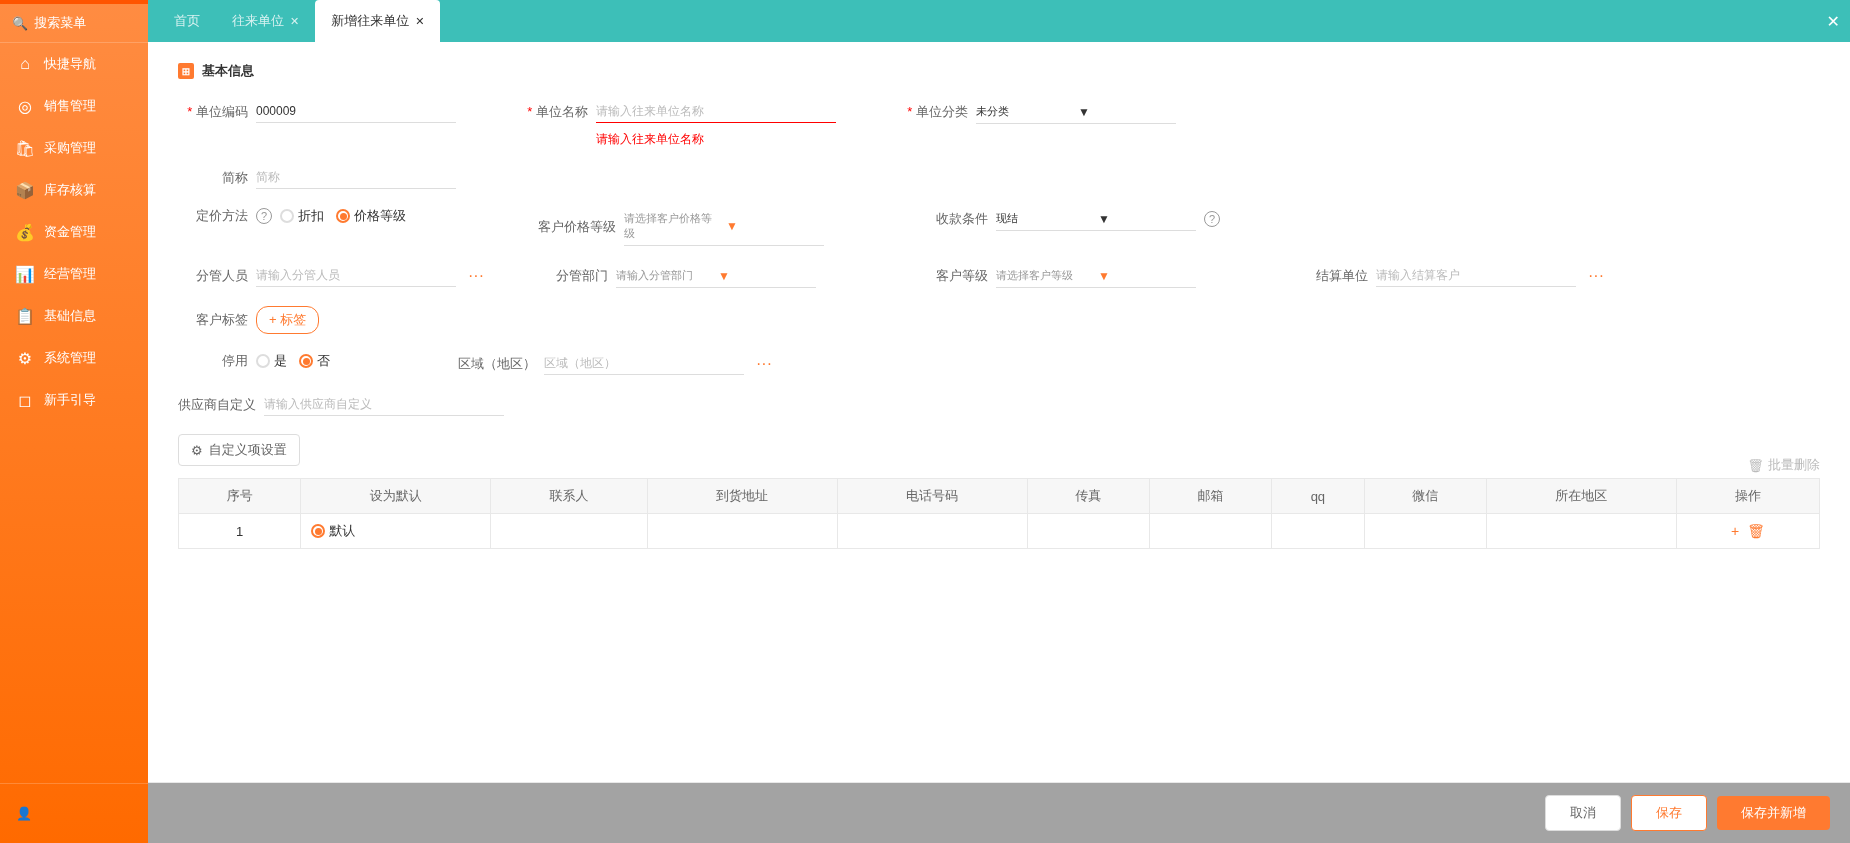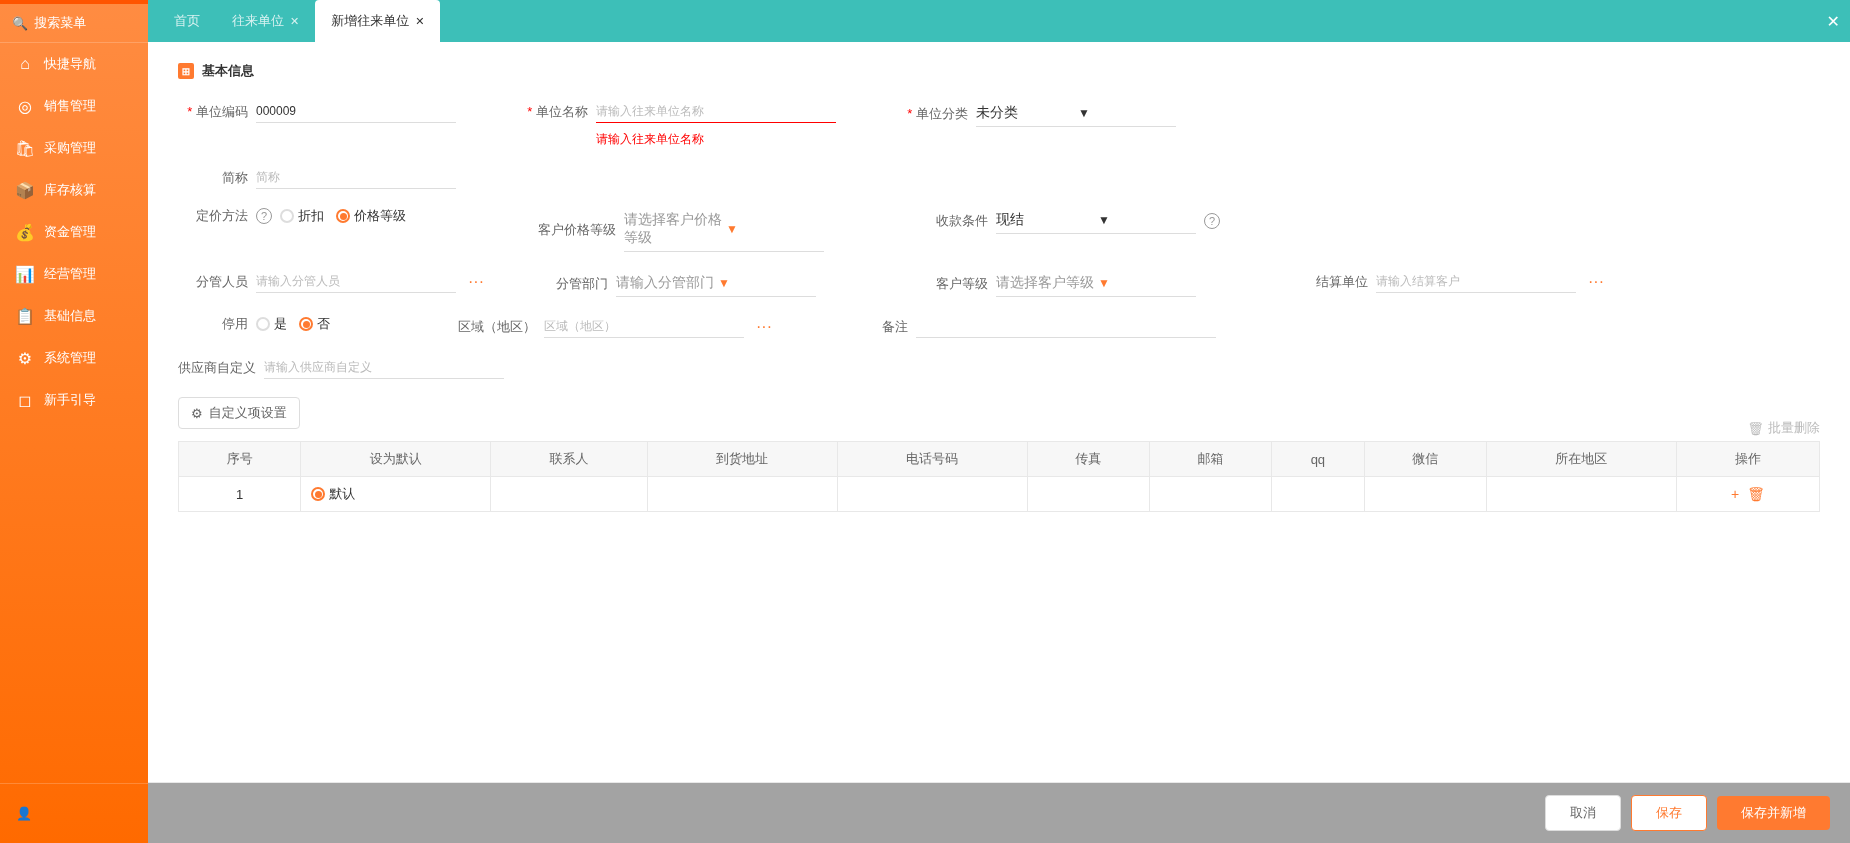--- a/index.html
+++ b/index.html
@@ -186,21 +186,21 @@
 
     .select-field {
       display: flex;
       align-items: center;
       border-bottom: 1px solid #ddd;
       padding: 4px 0;
       width: 200px;
       cursor: pointer;
       gap: 4px;
     }
-    .select-field span { flex: 1; color: #999; font-size: 14px; }
+    .select-field span { flex: 1; color: #999; font-size: 11px; }
     .select-field .chevron { color: #ff7a30; font-size: 12px; }
     .select-field.has-value span { color: #333; }
 
     .radio-group {
       display: flex;
       align-items: center;
       gap: 12px;
       text-align: center;
     }
     .radio-item {
@@ -522,20 +522,28 @@
         </div>
       </div>
 
       <div class="form-field" style="max-width:380px;">
         <span class="form-label">结算单位</span>
         <input class="form-input" type="text" placeholder="请输入结算客户" style="">
         <span class="ellipsis-btn">···</span>
       </div>
     </div>
 
+    <div class="form-row">
+      <div class="form-field">
+        <span class="form-label">客户标签</span>
+        <button class="tag-btn">
+          <span>+ 标签</span>
+        </button>
+      </div>
+    </div>
 
     <div class="form-row">
 
       <div class="form-field" style="max-width:280px;">
         <span class="form-label">停用</span>
         <div class="radio-group">
           <div class="radio-item">
             <div class="radio-circle"></div>
             <span>是</span>
           </div>
@@ -545,24 +553,20 @@
           </div>
         </div>
       </div>
 
       <div class="form-field" style="max-width:380px;">
         <span class="form-label">区域（地区）</span>
         <input class="form-input" type="text" placeholder="区域（地区）" style="">
         <span class="ellipsis-btn">···</span>
       </div>
 
-      <div class="form-field">
-        <span class="form-label">备注</span>
-        <input class="form-input" style="width: 300px;" type="text">
-      </div>
     </div>
 
     <div class="form-row">
       <div class="form-field">
         <span class="form-label">供应商自定义</span>
         <input class="form-input" style="width: 240px;" type="text" placeholder="请输入供应商自定义">
       </div>
     </div>
 
     <div style="position:relative;margin-top:10px;">

